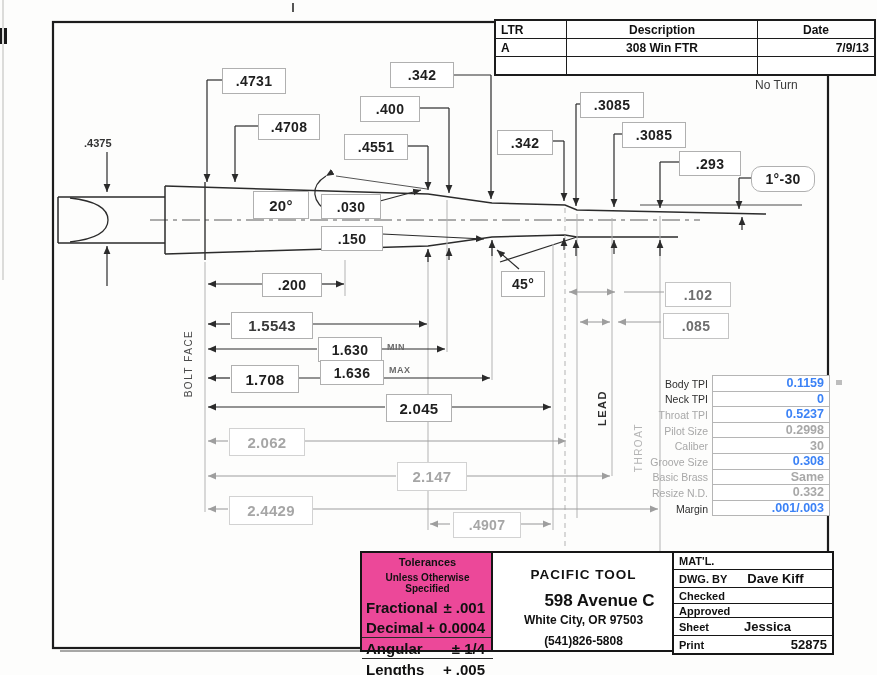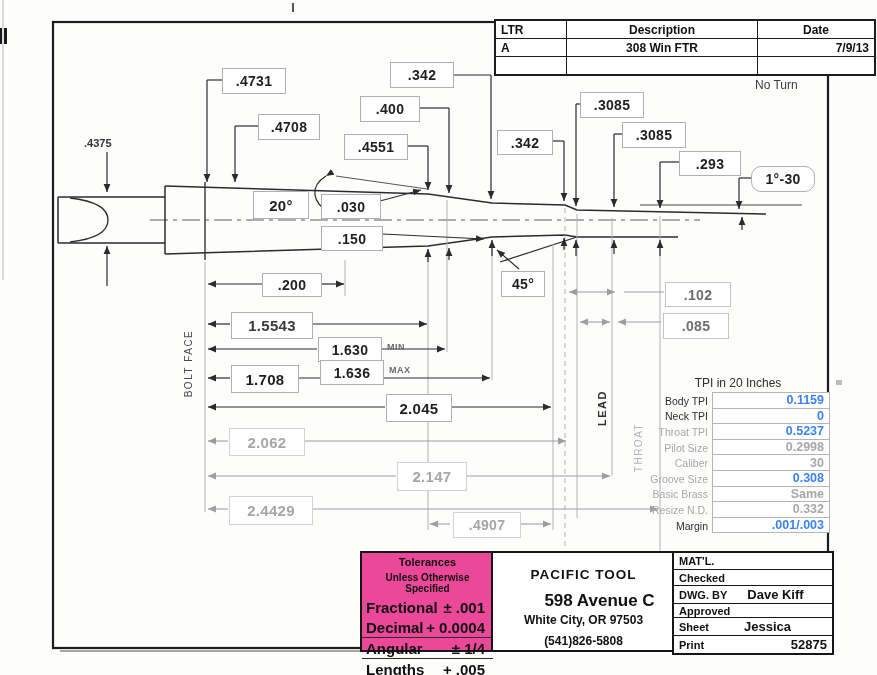--- a/index.html
+++ b/index.html
@@ -217,21 +217,20 @@
   <div class="dim lg gray" style="left:229px;top:496px;width:82px;height:27px;">2.4429</div>
   <div class="dim gray" style="left:453px;top:512px;width:66px;height:24px;">.4907</div>
   <div class="dim mid" style="left:665px;top:282px;width:64px;height:23px;">.102</div>
   <div class="dim mid" style="left:663px;top:313px;width:64px;height:24px;">.085</div>
 
   <div class="vtext" style="left:143px;top:358px;width:90px;">BOLT FACE</div>
   <div class="vtext" style="left:572px;top:402px;width:60px;font-size:11px;color:#2e2e2e;font-weight:bold;">LEAD</div>
   <div class="vtext" style="left:603px;top:442px;width:70px;color:#b5b5b5;">THROAT</div>
 
   <div id="tpitable">
-    <div class="hdr">TPI in 20 Inches</div>
     <div class="tpirow">
         <div class="lab">Body TPI</div>
         <div class="val">0.1159</div>
       </div>
     <div class="tpirow">
         <div class="lab">Neck TPI</div>
         <div class="val">0</div>
       </div>
     <div class="tpirow">
         <div class="lab g">Throat TPI</div>
@@ -288,27 +287,27 @@
     <div style="font-size:13.5px;padding-top:14px;letter-spacing:1px;">PACIFIC TOOL</div>
     <div style="font-size:17px;padding-top:9px;padding-left:32px;">598 Avenue C</div>
     <div style="font-size:12px;padding-top:2px;">White City, OR 97503</div>
     <div style="font-size:12px;padding-top:7px;">(541)826-5808</div>
   </div>
 
   <div id="titleblock">
     <div class="tbrow" style="height:16px;">
       <span>MAT'L.</span>
       </div>
-    <div class="tbrow" style="height:15px;">
-      <span>Checked</span>
-      </div>
     <div class="tbrow" style="height:17px;">
       <span>DWG. BY</span>
       <span style="font-size:13px;margin-left:20px;">Dave Kiff</span>
       </div>
+    <div class="tbrow" style="height:15px;">
+      <span>Checked</span>
+      </div>
     <div class="tbrow" style="height:13px;">
       <span>Approved</span>
       </div>
     <div class="tbrow" style="height:17px;">
       <span>Sheet</span>
       <span style="font-size:13px;margin-left:35px;">Jessica</span>
       </div>
     <div class="tbrow" style="height:17px;justify-content:space-between;">
       <span>Print</span>
       <span style="font-size:13px;">52875</span>

